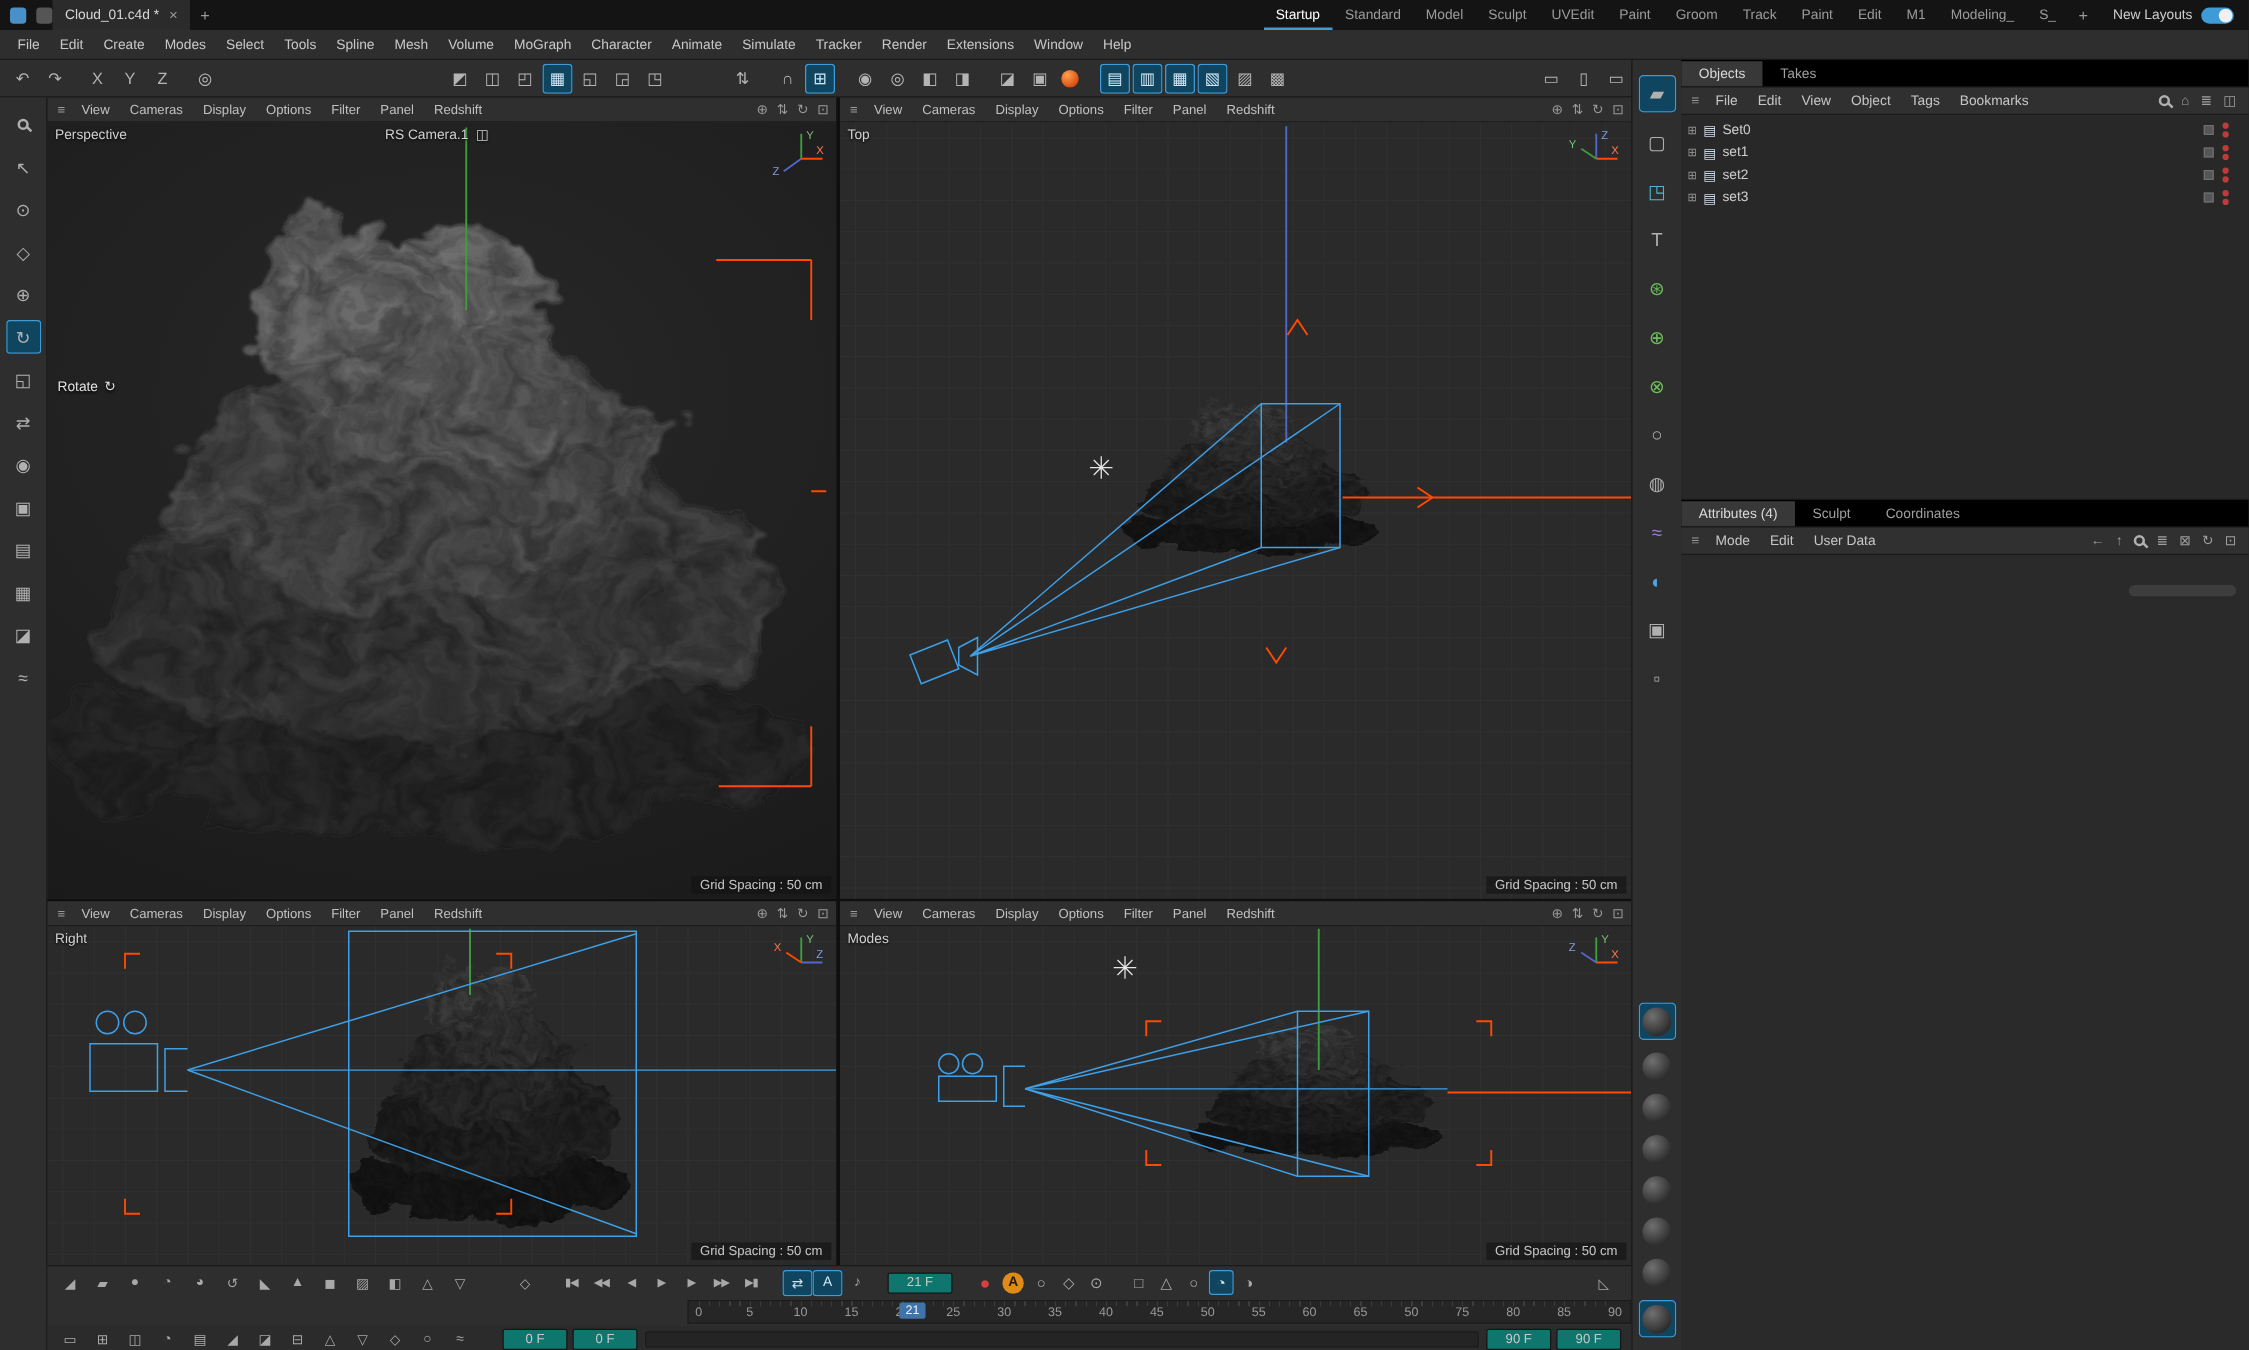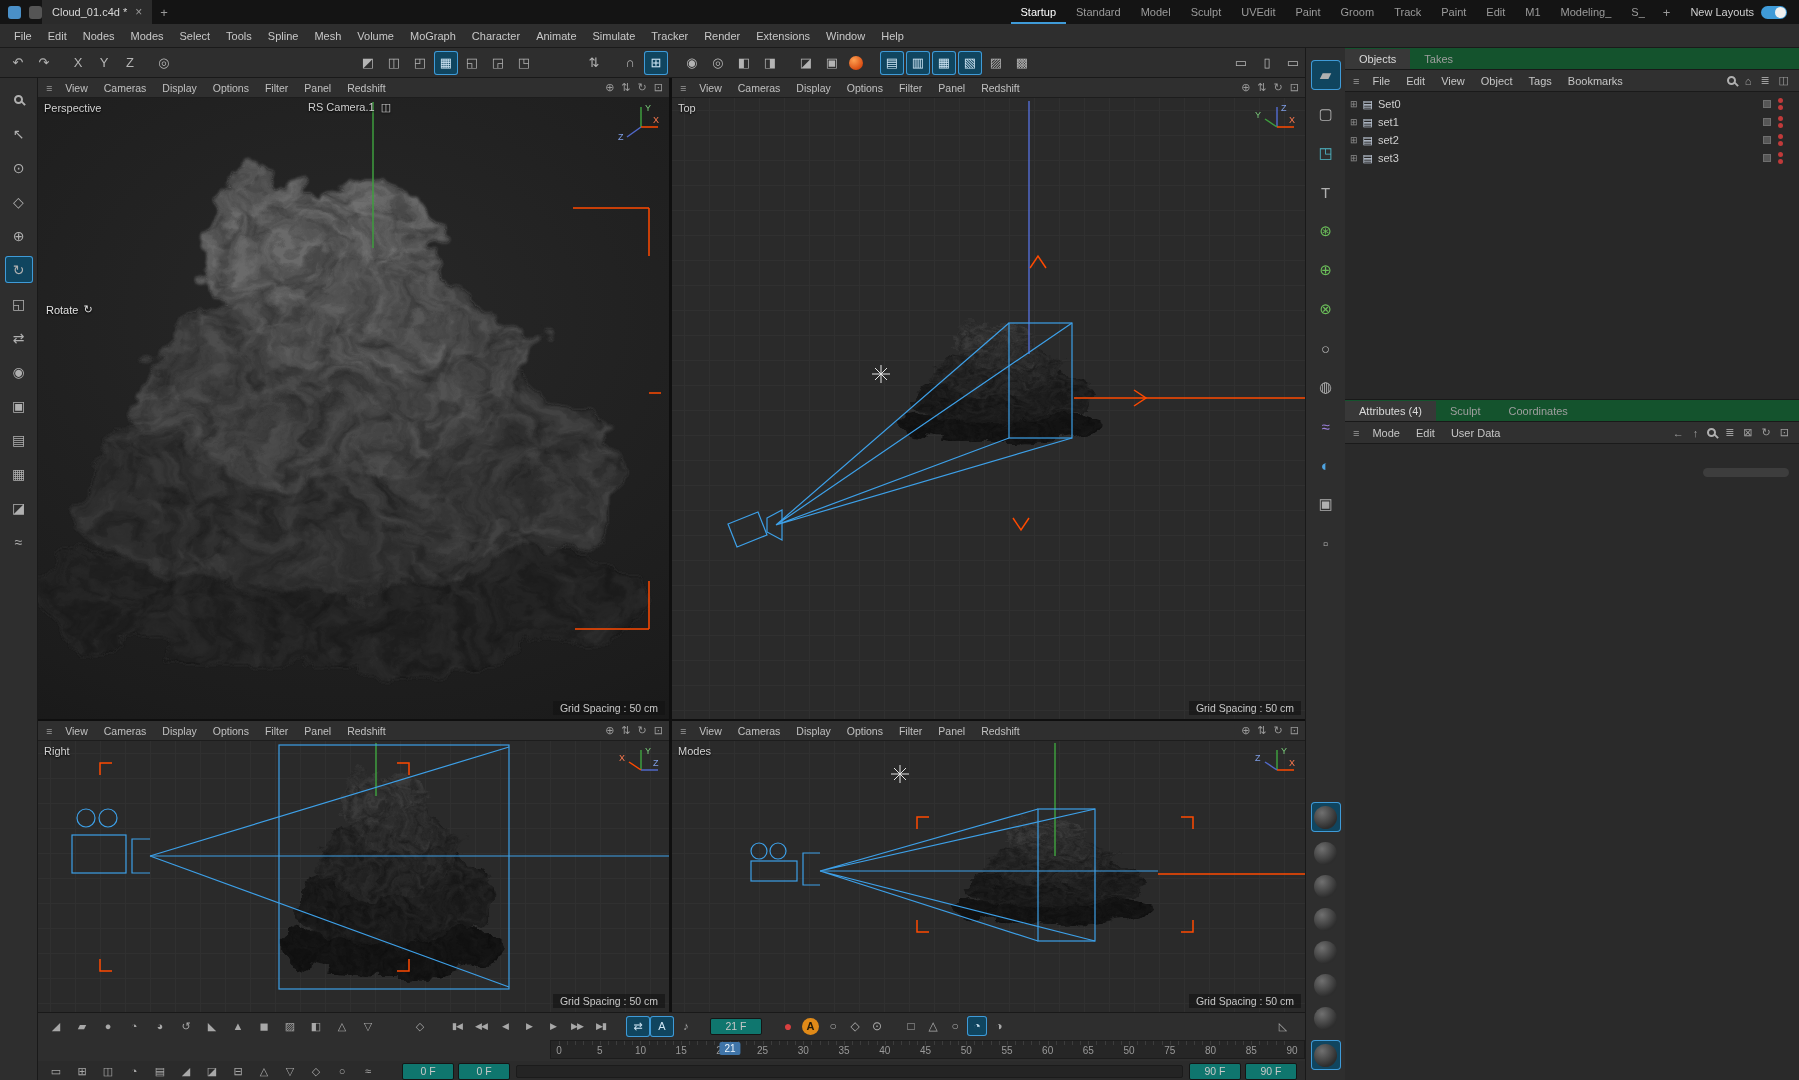--- a/index.html
+++ b/index.html
@@ -60,21 +60,21 @@
   .vp-nav span{font-size:11px}
   .vp-canvas{position:absolute;left:0;right:0;top:20px;bottom:0}
   .grid-bg{background-color:#2a2a2a;
     background-image:linear-gradient(#303030 1px,transparent 1px),
                      linear-gradient(90deg,#303030 1px,transparent 1px);
     background-size:25px 25px;background-position:12px 12px}
   .persp-bg{background:radial-gradient(120% 95% at 50% 35%,#282828 0%,#1c1c1c 70%,#151515 100%)}
   .vp-label{position:absolute;left:6px;top:4px;color:#d2d2d2;text-shadow:0 1px 2px #000}
   .grid-chip{position:absolute;right:4px;bottom:4px;background:rgba(18,18,18,.6);
     padding:1px 7px;color:#c8c8c8;font-size:10.5px}
-  .cam-label{position:absolute;display:flex;gap:6px;color:#d0d0d0;
+  .cam-label{position:absolute;display:flex;align-items:center;gap:6px;color:#d0d0d0;
     text-shadow:0 1px 2px #000}
   .tool-hint{position:absolute;display:flex;align-items:center;gap:5px;color:#e2e2e2;
     text-shadow:0 1px 2px #000}
   .ovl{position:absolute;left:0;top:0;width:100%;height:100%}
   .cloudv{position:absolute}
   .persp-cloud{filter:brightness(1.12)}
   .cloud-dark{filter:brightness(.62)}
   .gizmo{position:absolute;right:6px;top:2px}
   .gizmo text{font-size:9px;font-family:"Liberation Sans",sans-serif}
   .splitter{position:absolute;background:transparent}
@@ -91,21 +91,21 @@
   #strip-bottom{margin-top:auto;display:flex;flex-direction:column;align-items:center;
     gap:10px;padding-bottom:10px}
   .sphere{width:23px;height:23px;border-radius:50%;
     background:radial-gradient(circle at 35% 30%,#707070,#2d2d2d 72%)}
   .sphere-wrap{width:30px;height:30px;display:flex;align-items:center;justify-content:center;
     border-radius:4px}
 
   
   #rightpanel{position:absolute;left:1345px;top:48px;width:454px;height:1032px;
     background:#2e2e2e;display:flex;flex-direction:column}
-  .ptabs{height:22px;display:flex;align-items:flex-end;background:#14532d;
+  .ptabs{height:22px;display:flex;align-items:flex-end;background:#000000;
     border-bottom:1px solid #191919}
   .ptabs span{padding:4px 14px;color:#9f9f9f}
   .ptabs span.active{background:#383838;color:#dadada}
   .pmenu{height:22px;display:flex;align-items:center;background:#303030;
     border-bottom:1px solid #1a1a1a;padding:0 6px}
   .pmenu .hamb{padding:0 6px 0 2px;color:#9a9a9a}
   .pmenu .mi{padding:0 7px}
   .pmenu .ric{margin-left:auto;display:flex;align-items:center;gap:9px;color:#9f9f9f;
     padding-right:4px}
   #objlist{height:308px;background:#282828;border-bottom:1px solid #191919;padding-top:3px}
@@ -221,21 +221,21 @@
     <span class="plusbtn">+</span>
     <div id="newlayouts">
       <span>New Layouts</span>
       <span class="toggle"></span>
     </div>
   </div>
 
   <div id="menubar">
       <span class="">File</span>
       <span class="">Edit</span>
-      <span class="">Nodes</span>
+      <span class="">Create</span>
       <span class="">Modes</span>
       <span class="">Select</span>
       <span class="">Tools</span>
       <span class="">Spline</span>
       <span class="">Mesh</span>
       <span class="">Volume</span>
       <span class="">MoGraph</span>
       <span class="">Character</span>
       <span class="">Animate</span>
       <span class="">Simulate</span>

